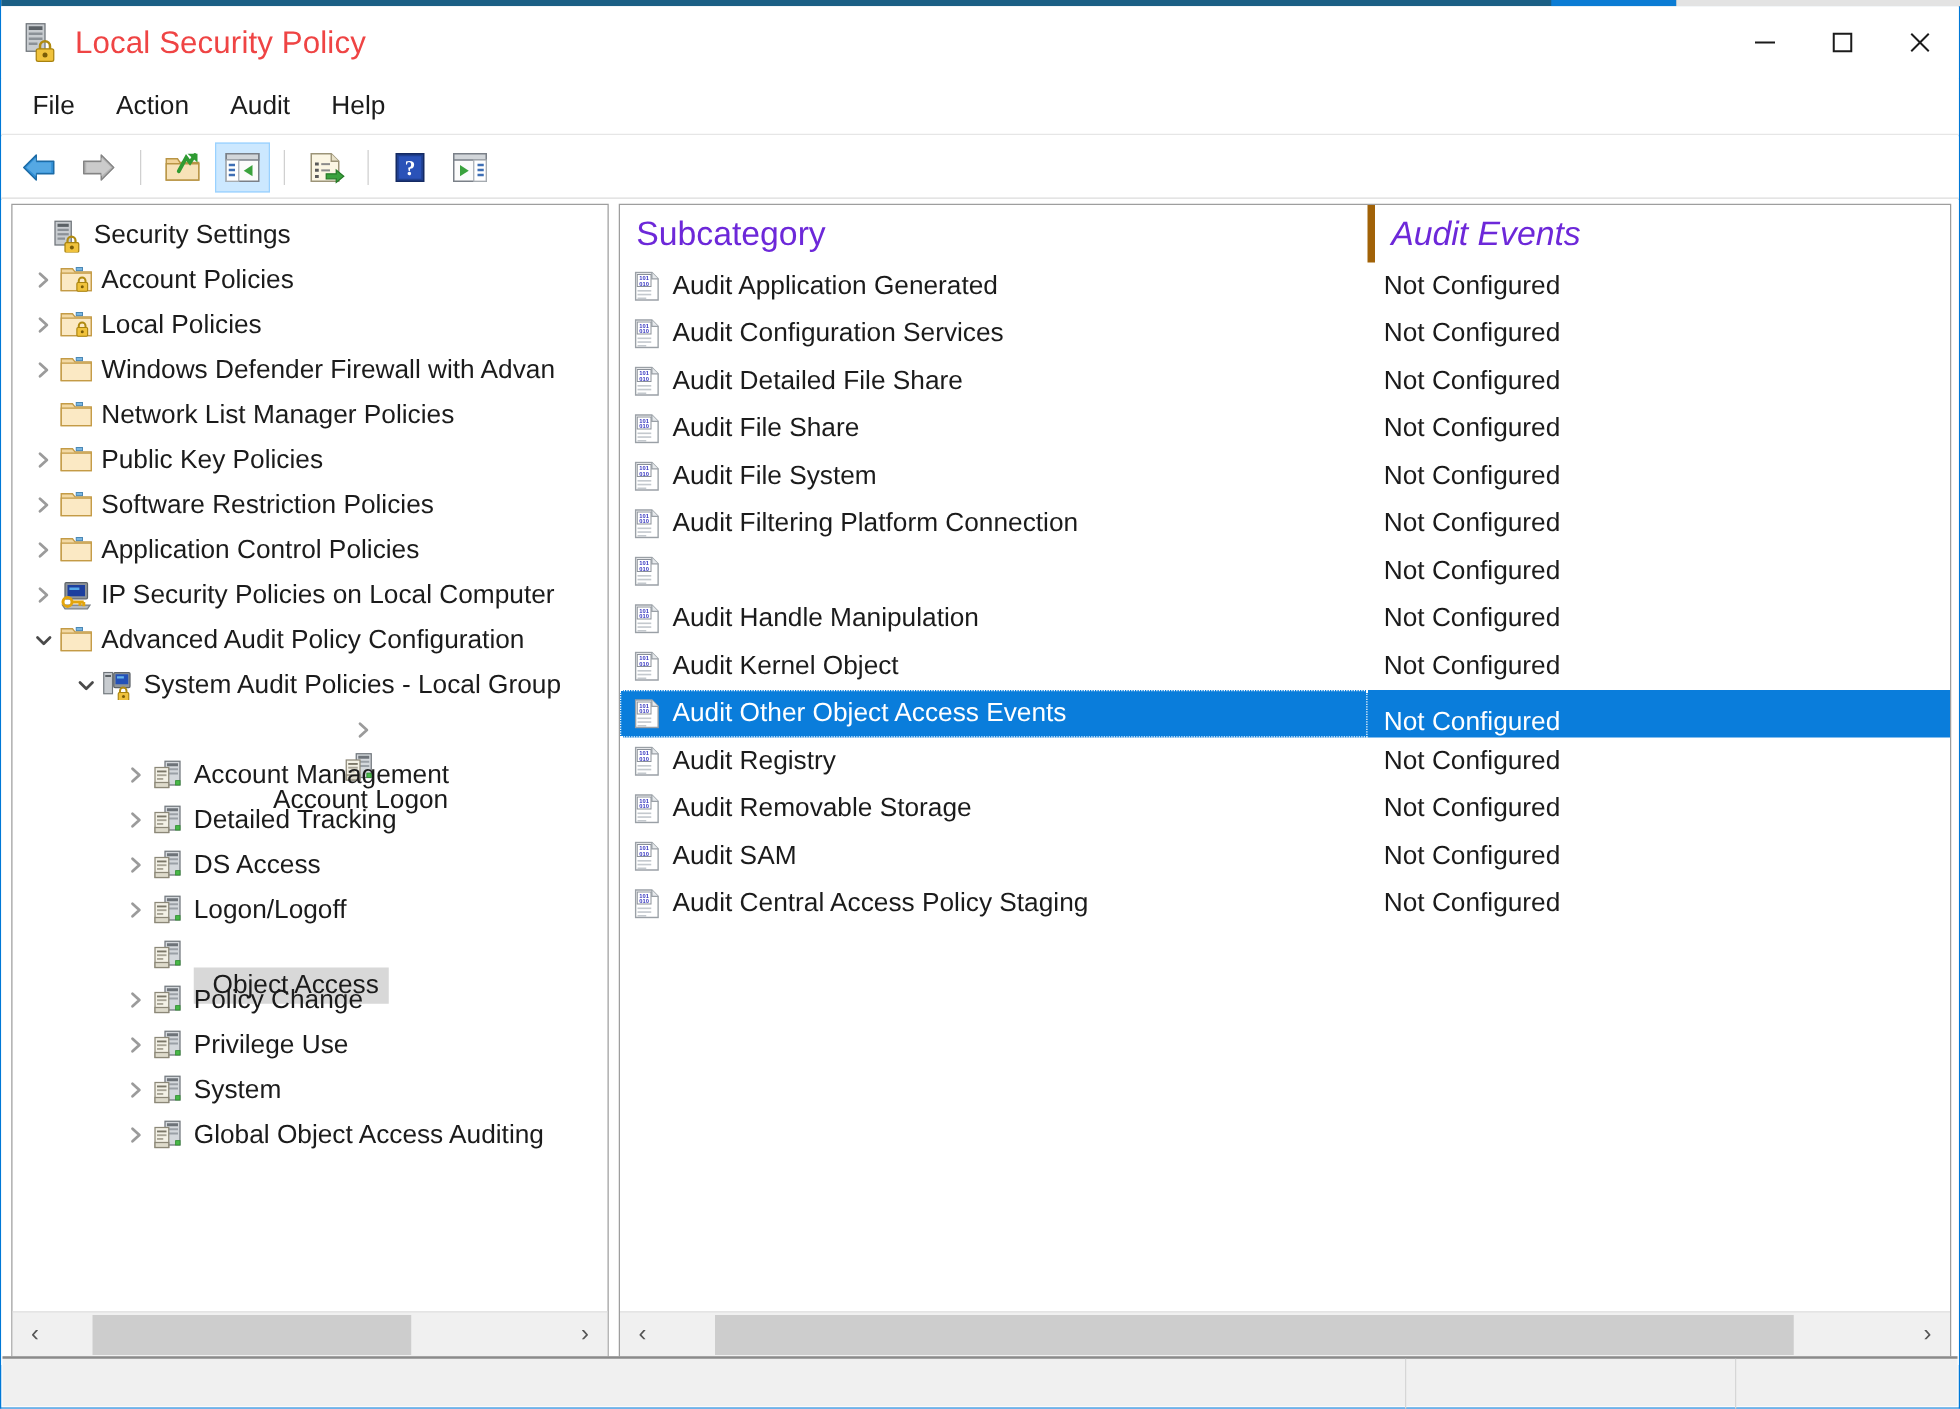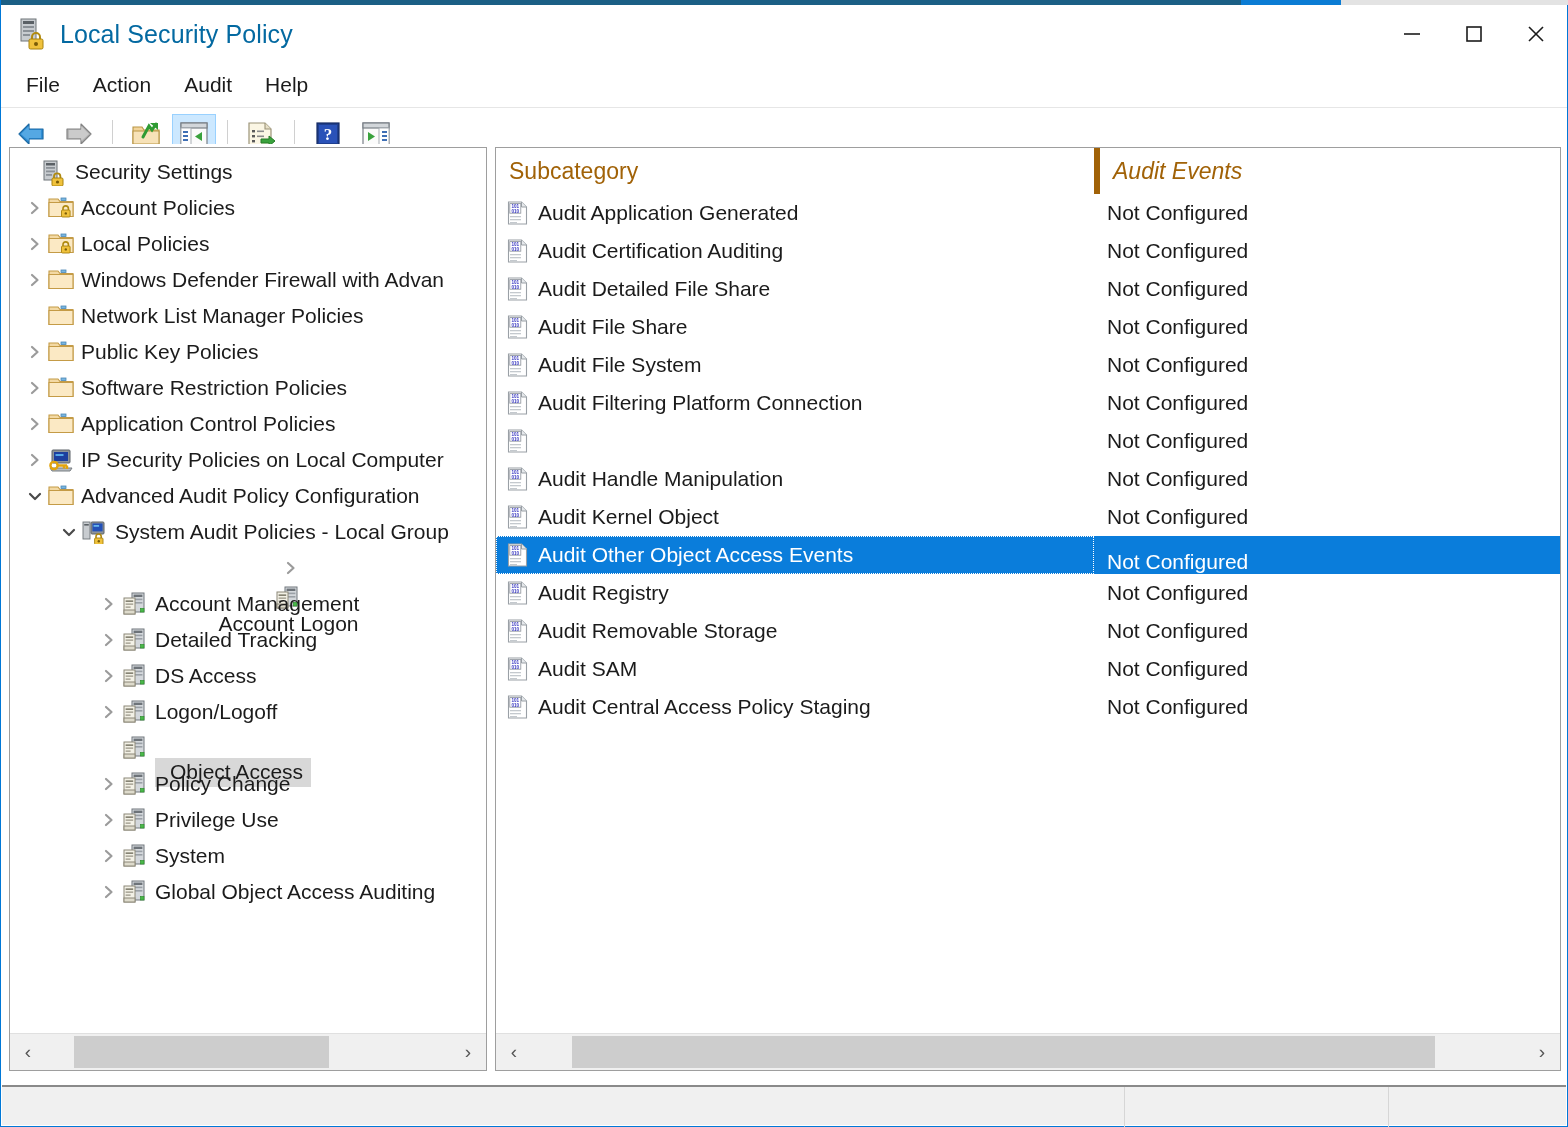--- a/index.html
+++ b/index.html
@@ -49,21 +49,21 @@
   }
   .title-icon {
     margin-left: 17px;
     width: 30px; height: 32px;
     position: relative;
     flex: 0 0 auto;
   }
   .title-text {
     margin-left: 12px;
     font-size: 25px;
-    color: #0369a1;
+    color: #ef4444;
     letter-spacing: .1px;
     white-space: nowrap;
   }
   .win-buttons {
     margin-left: auto;
     display: flex; height: 58px;
   }
   .win-btn {
     width: 62px; height: 58px;
     display: flex; align-items: center; justify-content: center;
@@ -109,21 +109,21 @@
   }
   .tb-sep {
     width: 1px; height: 28px;
     background: #d0d0d0;
     margin: 0 9px;
   }
 
   
   .body {
     position: absolute;
-    top: 144px; left: 0;
+    top: 160px; left: 0;
     width: 1566px; height: 932px;
     background: #ffffff;
   }
 
   .pane {
     position: absolute;
     top: 3px;
     background: #ffffff;
     border: 1px solid #9e9e9e;
     overflow: hidden;
@@ -172,22 +172,22 @@
 
   
   .lv-header {
     display: flex;
     height: 46px;
     align-items: center;
     background: #ffffff;
     position: relative;
   }
   .lv-header .col {
-    font-size: 23px;
-    color: #a16207;
+    font-size: 27px;
+    color: #6d28d9;
     padding-left: 13px;
     height: 46px;
     display: flex; align-items: center;
   }
   .lv-header .col-sub { width: 598px; }
   .lv-header .col-evt {
     width: 440px;
     border-left: 6px solid #a16207;
     font-style: italic;
   }
@@ -843,21 +843,21 @@
                     <path d="M1.5 1 h13 l5 5 v17 h-18 z" fill="#ffffff" stroke="#9aa0a6" stroke-width="1.1"></path>
                     <path d="M14.5 1 v5 h5" fill="#e6e9ec" stroke="#9aa0a6" stroke-width="1"></path>
                     <rect x="2.8" y="2.6" width="11" height="9.6" fill="#ffffff" stroke="#8b9199" stroke-width=".8"></rect>
                     <text x="8.3" y="7.1" font-family="Liberation Sans, sans-serif" font-size="4.6" font-weight="bold" fill="#3333c0" text-anchor="middle">101</text>
                     <text x="8.3" y="11.6" font-family="Liberation Sans, sans-serif" font-size="4.6" font-weight="bold" fill="#3333c0" text-anchor="middle">010</text>
                     <rect x="3" y="15" width="11" height="1.3" fill="#c4c9ce"></rect>
                     <rect x="3" y="18" width="11" height="1.3" fill="#c4c9ce"></rect>
                     <rect x="3" y="21" width="7" height="1.3" fill="#c4c9ce"></rect>
                   </svg>
                 </span>
-                <span>Audit Certification Auditing</span>
+                <span>Audit Configuration Services</span>
               </div>
               <div class="lv-evt">Not Configured</div>
             </div>
             <div class="lv-row">
               <div class="lv-sub">
                 <span class="lv-icon">
                   <svg class="ico" width="22" height="24" viewBox="0 0 22 24">
                     <path d="M1.5 1 h13 l5 5 v17 h-18 z" fill="#ffffff" stroke="#9aa0a6" stroke-width="1.1"></path>
                     <path d="M14.5 1 v5 h5" fill="#e6e9ec" stroke="#9aa0a6" stroke-width="1"></path>
                     <rect x="2.8" y="2.6" width="11" height="9.6" fill="#ffffff" stroke="#8b9199" stroke-width=".8"></rect>

